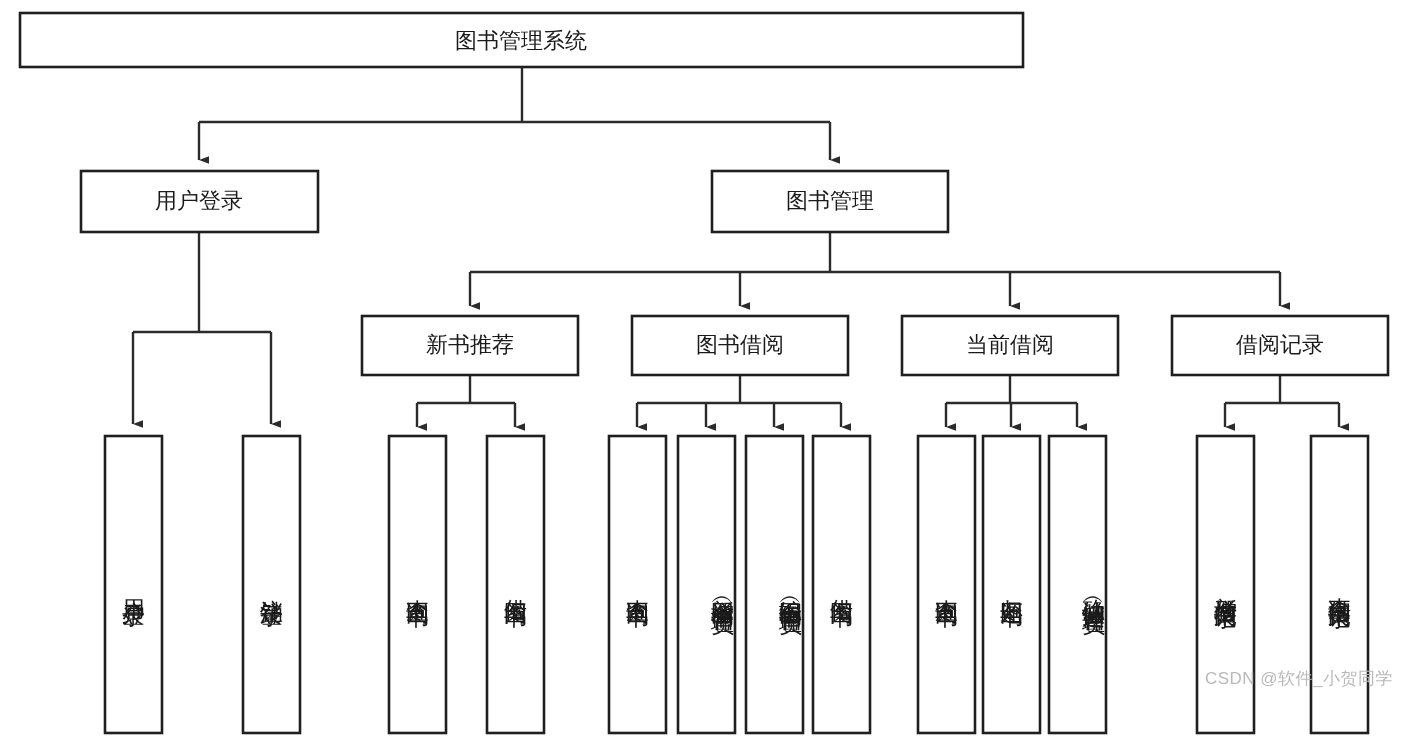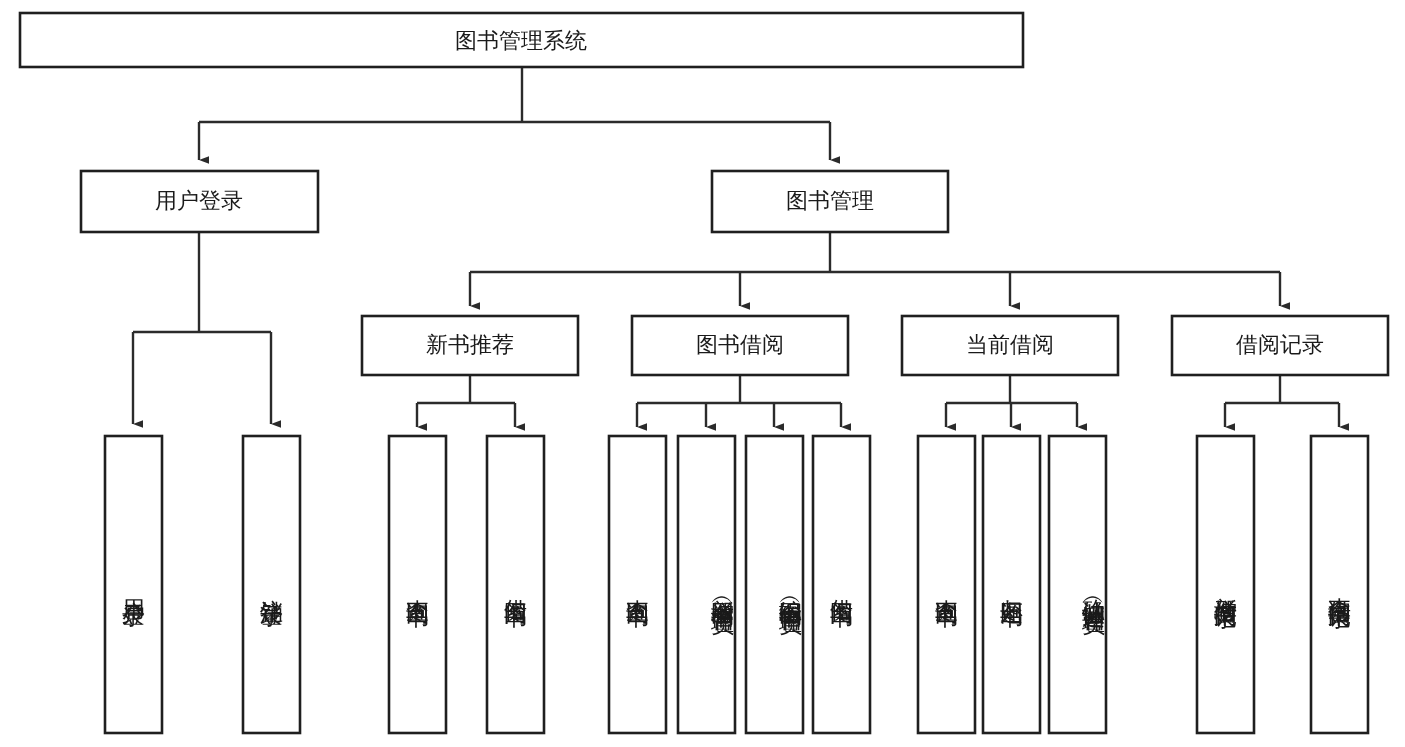--- a/index.html
+++ b/index.html
@@ -193,13 +193,14 @@
   <div class="vlabel" style="left:746px; top:441px; width:57px; height:297px; display:flex; align-items:flex-start; justify-content:center;">编辑图书（管理员）</div>
   <div class="vlabel" style="left:813px; top:436px; width:57px; height:297px; display:flex; align-items:center; justify-content:center;">借阅图书</div>
 
   <div class="vlabel" style="left:918px; top:436px; width:57px; height:297px; display:flex; align-items:center; justify-content:center;">查询图书</div>
   <div class="vlabel" style="left:983px; top:436px; width:57px; height:297px; display:flex; align-items:center; justify-content:center;">归还图书</div>
   <div class="vlabel" style="left:1049px; top:441px; width:57px; height:297px; display:flex; align-items:flex-start; justify-content:center;">确认归还（管理员）</div>
 
   <div class="vlabel" style="left:1197px; top:436px; width:57px; height:297px; display:flex; align-items:center; justify-content:center;">新增借阅记录</div>
   <div class="vlabel" style="left:1311px; top:436px; width:57px; height:297px; display:flex; align-items:center; justify-content:center;">查询借阅记录</div>
 
+  <div class="watermark">CSDN @软件_小贺同学</div>
 </div>
 
 </body></html>

